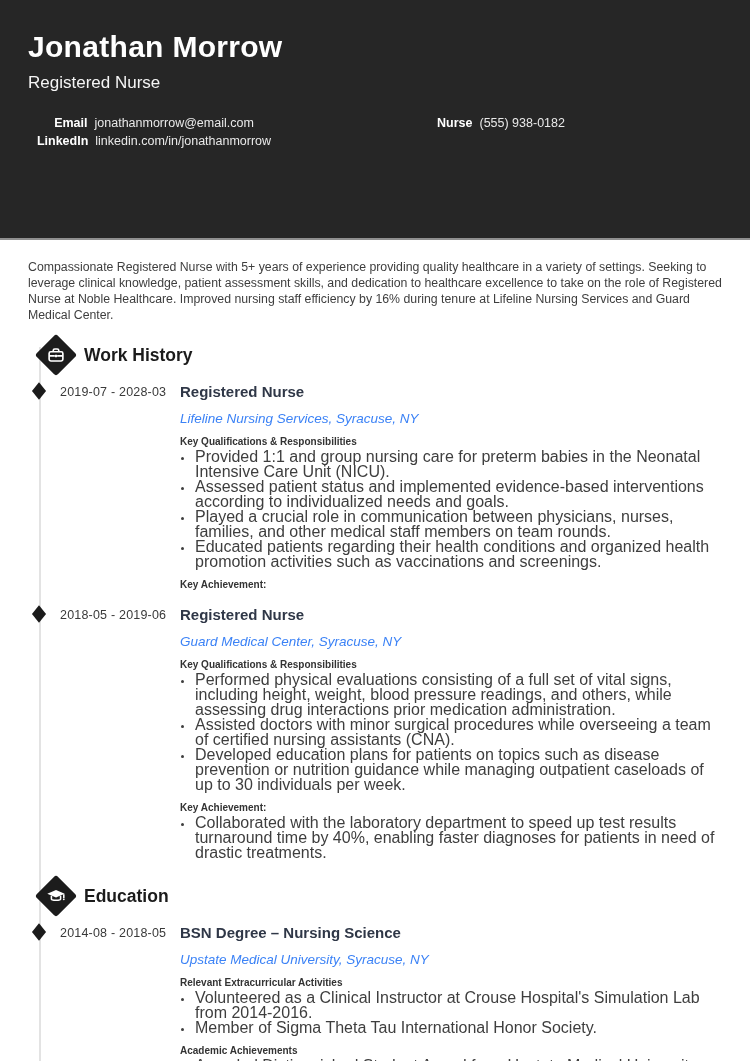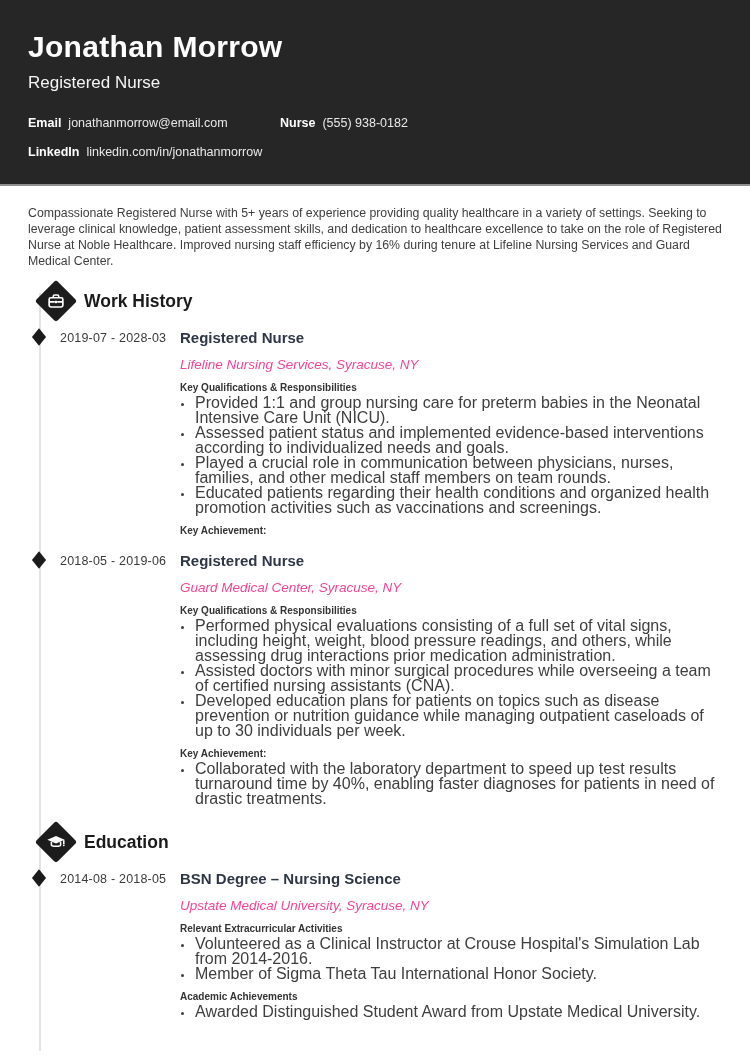--- a/index.html
+++ b/index.html
@@ -5,26 +5,26 @@
   * { box-sizing: border-box; margin: 0; padding: 0; }
   html, body { background: #ffffff; }
   body { font-family: "Liberation Sans", sans-serif; }
   .page {
     width: 750px; height: 1061px; margin: 0 auto; background: #ffffff;
     position: relative; overflow: hidden;
   }
 
   
   .resume-header {
-    background: #262626; height: 186px; padding: 30px 28px 0;
+    background: #262626; height: 240px; padding: 30px 28px 0;
     border-bottom: 2px solid #8f8f8f; color: #fff;
   }
   .name { font-size: 30px; line-height: 34px; font-weight: bold; color: #ffffff; letter-spacing: 0.3px; }
   .job-title { margin-top: 9px; font-size: 17px; line-height: 20px; font-weight: 400; color: #f5f5f5; }
-  .contacts { margin-top: 23px; display: grid; grid-template-columns: 252px 1fr; row-gap: 15px; font-size: 12.5px; }
+  .contacts { margin-top: 23px; display: grid; grid-template-columns: 252px 1fr; row-gap: 4px; font-size: 12.5px; text-align: center; }
   .contact-label { font-weight: bold; color: #ffffff; margin-right: 7px; }
   .contact-value { color: #e9e9e9; }
 
   
   .summary { margin: 19px 28px 0; font-size: 12.3px; line-height: 16px; color: #3e3e3e; }
 
   
   .timeline-area { position: relative; margin-top: 10px; padding-bottom: 18px; }
   .timeline-line { position: absolute; left: 39px; top: 14px; bottom: 0; width: 2px; background: #e3e3e3; }
 
@@ -41,21 +41,21 @@
 
   
   .entry { position: relative; display: flex; margin-bottom: 14px; padding-top: 2px; }
   .entry-bullet {
     position: absolute; left: 34px; top: 5px; width: 10px; height: 10px;
     background: #1b1b1b; transform: scaleY(1.25) rotate(45deg);
   }
   .entry-date { flex: 0 0 120px; margin-left: 60px; font-size: 12.5px; color: #3a3a3a; padding-top: 2px; letter-spacing: 0.2px; }
   .entry-body { flex: 1; padding-right: 25px; }
   .entry-title { font-size: 15px; line-height: 17px; font-weight: bold; color: #2f3747; }
-  .entry-company { margin-top: 11px; font-size: 13.5px; font-style: italic; color: #ec4899; }
+  .entry-company { margin-top: 11px; font-size: 13.5px; font-style: italic; color: #3b82f6; }
   .entry-sublabel { margin-top: 10px; font-size: 10px; font-weight: bold; color: #333333; }
   .entry-list { margin: 2px 0 0; padding-left: 14px; list-style: disc; }
   .entry-list li { font-size: 16px; line-height: 15px; color: #3e3e3e; padding-left: 1px; }
   .entry-list li::marker { color: #3e3e3e; font-size: 10px; }
 </style>
 </head>
 <body>
 
 <div class="page">
 

